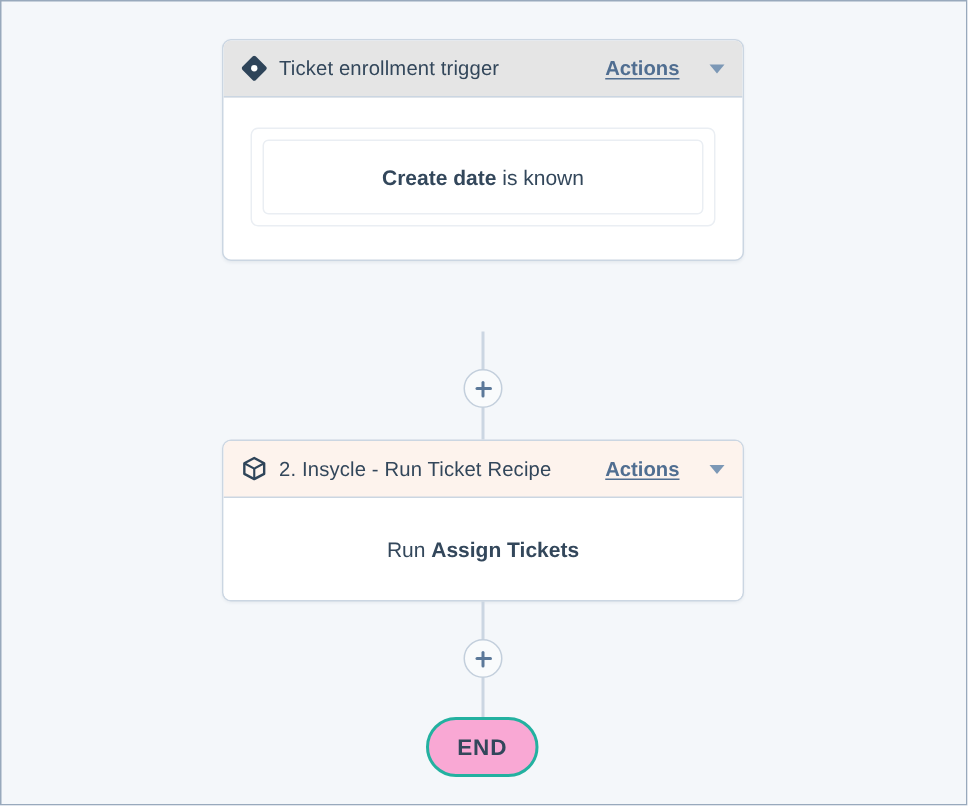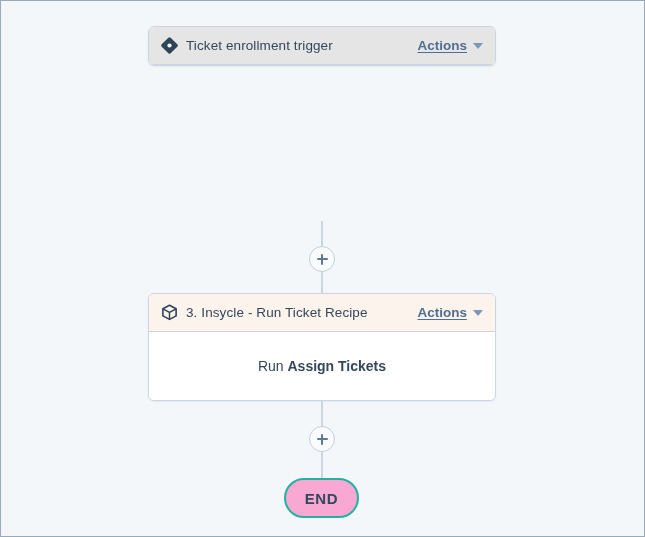--- a/index.html
+++ b/index.html
@@ -71,21 +71,21 @@
     color: #33475b;
     letter-spacing: 0.1px;
     white-space: nowrap;
     overflow: hidden;
   }
 
   .actions-link {
     flex: 0 0 auto;
     display: flex;
     align-items: center;
-    gap: 6px;
+    gap: 20px;
     font-size: 13.5px;
     font-weight: bold;
     color: #506e91;
     cursor: pointer;
   }
   .actions-label {
     text-decoration: underline;
     text-underline-offset: 2px;
   }
   .caret {
@@ -205,39 +205,46 @@
           <svg width="17" height="17" viewBox="0 0 17 17">
             <rect x="2.2" y="2.2" width="12.6" height="12.6" rx="1.6" transform="rotate(45 8.5 8.5)" fill="#2e4459"></rect>
             <circle cx="8.5" cy="8.5" r="2.1" fill="#ffffff"></circle>
           </svg>
         </span>
         <span class="header-title">Ticket enrollment trigger</span>
         <span class="actions-link">
           <span class="actions-label">Actions</span>
           <span class="caret"></span>
         </span>
+      </div>
+      <div class="trigger-body">
+        <div class="filter-group">
+          <div class="filter-row">
+            <span><b>Create date</b><span>&nbsp;</span><span>is known</span></span>
+          </div>
+        </div>
       </div>
     </div>
 
     <div class="connector" style="top:220px; height:38px;"></div>
     <div class="plus-node" style="left:308px; top:245px;">
       <span class="plus-glyph"></span>
     </div>
     <div class="connector" style="top:271px; height:21px;"></div>
 
     <div class="card" style="top:292px;">
       <div class="card-header header-action">
         <span class="header-icon">
           <svg width="17" height="17" viewBox="0 0 18 18">
             <path d="M9 1.4 L16 5.1 L16 12.6 L9 16.3 L2 12.6 L2 5.1 Z" fill="none" stroke="#2e4459" stroke-width="1.7" stroke-linejoin="round"></path>
             <path d="M2 5.1 L9 8.9 L16 5.1" fill="none" stroke="#2e4459" stroke-width="1.5" stroke-linejoin="round"></path>
             <path d="M9 8.9 L9 16.3" fill="none" stroke="#2e4459" stroke-width="1.5"></path>
           </svg>
         </span>
-        <span class="header-title">3. Insycle - Run Ticket Recipe</span>
+        <span class="header-title">2. Insycle - Run Ticket Recipe</span>
         <span class="actions-link">
           <span class="actions-label">Actions</span>
           <span class="caret"></span>
         </span>
       </div>
       <div class="action-body">
         <span><span>Run</span><span>&nbsp;</span><b>Assign Tickets</b></span>
       </div>
     </div>
 

